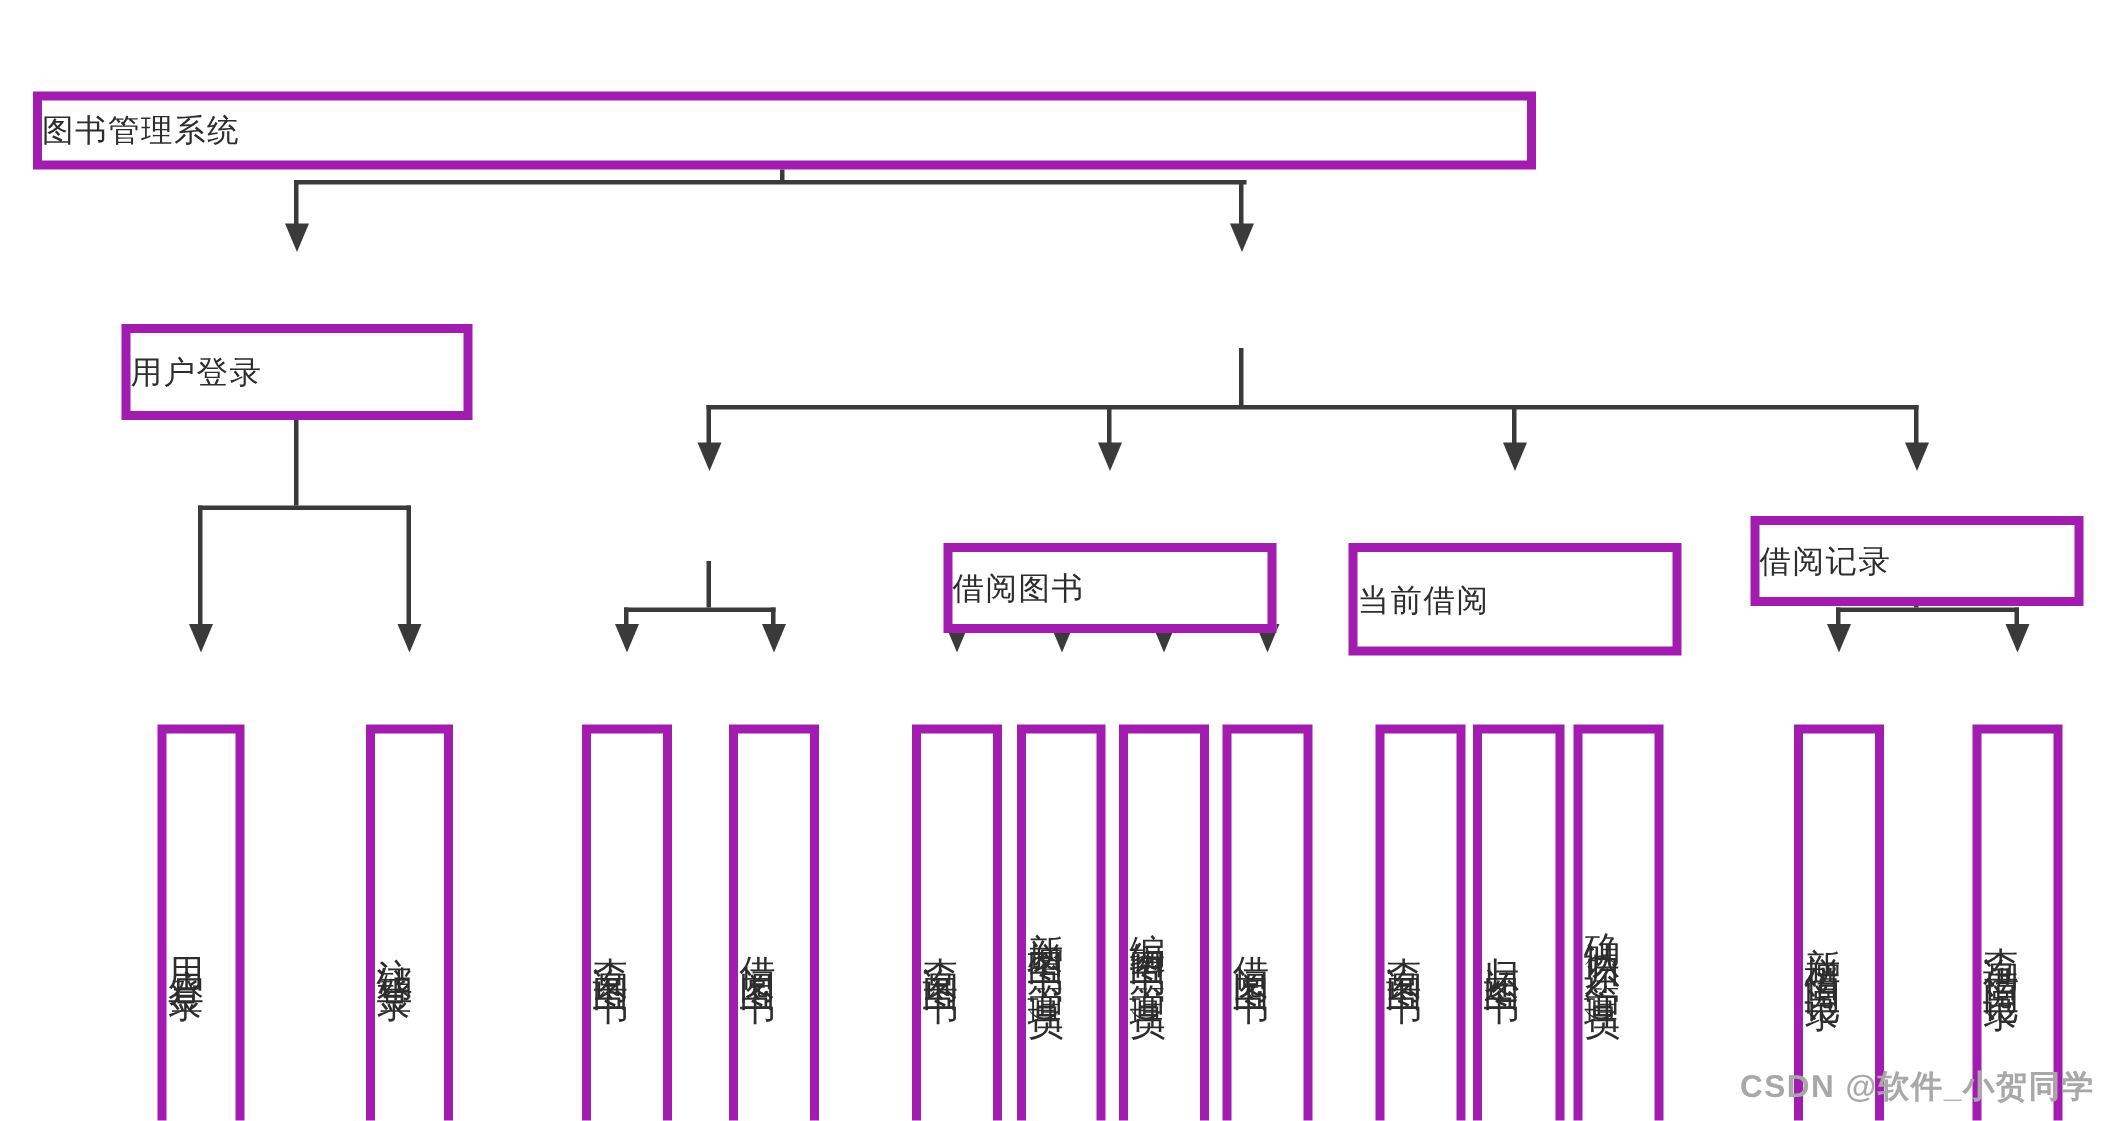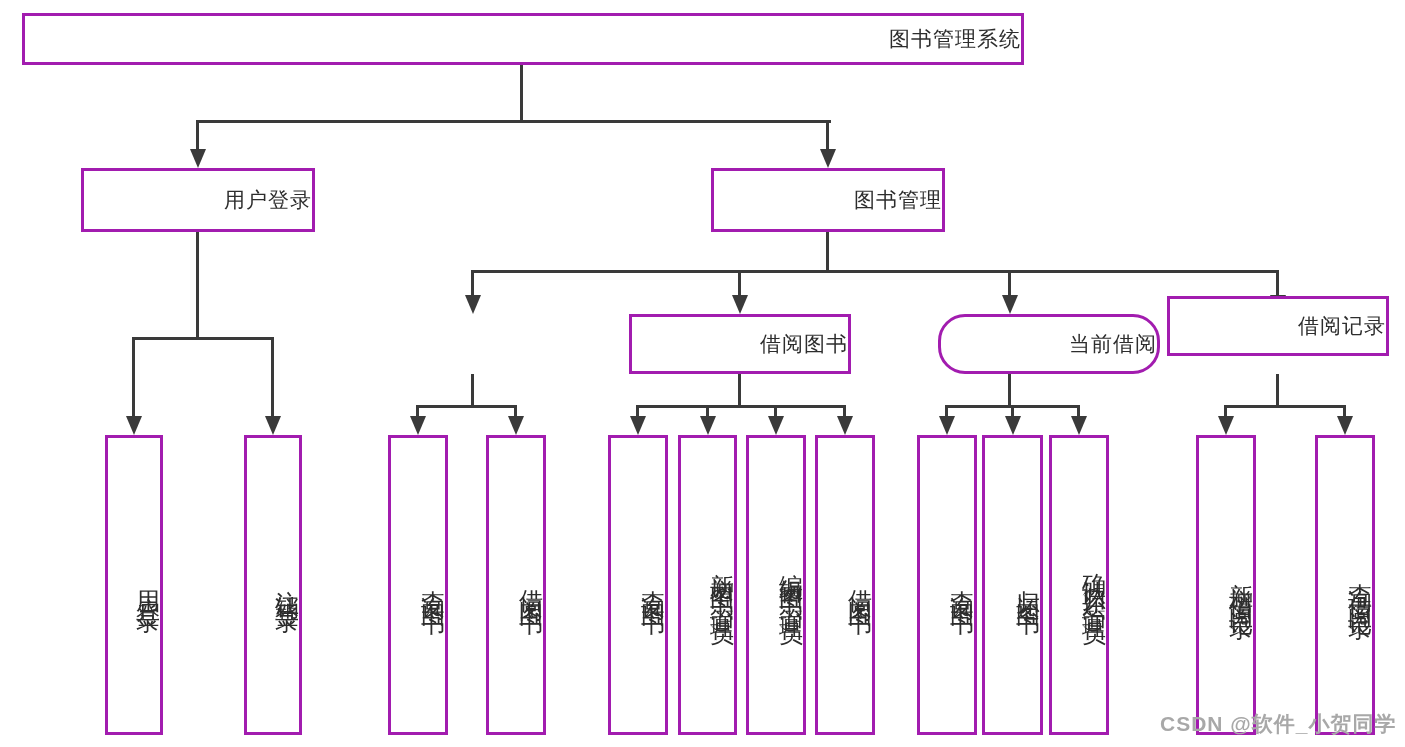--- a/index.html
+++ b/index.html
@@ -4,24 +4,25 @@
 <style>
   html,body{margin:0;padding:0;background:#ffffff;}
   body{
     width:1405px;height:747px;overflow:hidden;
     font-family:"Liberation Sans","DejaVu Sans",sans-serif;
   }
   #canvas{position:relative;width:1405px;height:747px;background:#ffffff;}
 
   .box{
     position:absolute;box-sizing:border-box;
-    background:#ffffff;border:3px solid #a21caf;
-    display:flex;align-items:center;justify-content:flex-end;
+    background:#ffffff;border:6px solid #a21caf;
+    display:flex;align-items:center;justify-content:flex-start;
     color:#2d2d2d;font-size:21px;letter-spacing:1px;
     z-index:2;
+    margin-top:48px;
   }
   .leaf{z-index:2;}
   .vtext{
     writing-mode:vertical-rl;text-orientation:mixed;
     font-size:24px;letter-spacing:7px;color:#2d2d2d;
     line-height:1;white-space:nowrap;
   }
   .vline,.hline{position:absolute;background:#3a3a3a;z-index:1;}
   .vline{width:3px;}
   .hline{height:3px;}
@@ -47,23 +48,20 @@
   <div class="vline" style="left:520px;top:65px;height:55px;"></div>
   <div class="hline" style="left:196px;top:120px;width:635px;"></div>
   <div class="vline" style="left:196px;top:120px;height:30px;"></div>
   <div class="arrow" style="left:190px;top:149px;"></div>
   <div class="vline" style="left:826px;top:120px;height:30px;"></div>
   <div class="arrow" style="left:820px;top:149px;"></div>
 
   <div class="box" style="left:81px;top:168px;width:234px;height:64px;">
     <span>用户登录</span>
   </div>
-  <div class="box" style="left:711px;top:168px;width:234px;height:64px;">
-    <span>图书管理</span>
-  </div>
 
   <div class="vline" style="left:196px;top:232px;height:105px;"></div>
   <div class="hline" style="left:132px;top:337px;width:142px;"></div>
   <div class="vline" style="left:132px;top:337px;height:80px;"></div>
   <div class="arrow" style="left:126px;top:416px;"></div>
   <div class="vline" style="left:271px;top:337px;height:80px;"></div>
   <div class="arrow" style="left:265px;top:416px;"></div>
 
   <div class="vline" style="left:826px;top:232px;height:38px;"></div>
   <div class="hline" style="left:471px;top:270px;width:808px;"></div>
@@ -72,21 +70,21 @@
   <div class="vline" style="left:738px;top:270px;height:26px;"></div>
   <div class="arrow" style="left:732px;top:295px;"></div>
   <div class="vline" style="left:1008px;top:270px;height:26px;"></div>
   <div class="arrow" style="left:1002px;top:295px;"></div>
   <div class="vline" style="left:1276px;top:270px;height:26px;"></div>
   <div class="arrow" style="left:1270px;top:295px;"></div>
 
   <div class="box" style="left:629px;top:314px;width:222px;height:60px;">
     <span>借阅图书</span>
   </div>
-  <div class="box" style="left:938px;top:314px;width:222px;height:60px;border-radius:27px;">
+  <div class="box" style="left:899px;top:314px;width:222px;height:75px;">
     <span>当前借阅</span>
   </div>
   <div class="box" style="left:1167px;top:296px;width:222px;height:60px;font-family:Liberation Serif, serif;">
     <span>借阅记录</span>
   </div>
 
   <div class="vline" style="left:471px;top:374px;height:31px;"></div>
   <div class="hline" style="left:416px;top:405px;width:101px;"></div>
   <div class="vline" style="left:416px;top:405px;height:12px;"></div>
   <div class="arrow" style="left:410px;top:416px;"></div>

